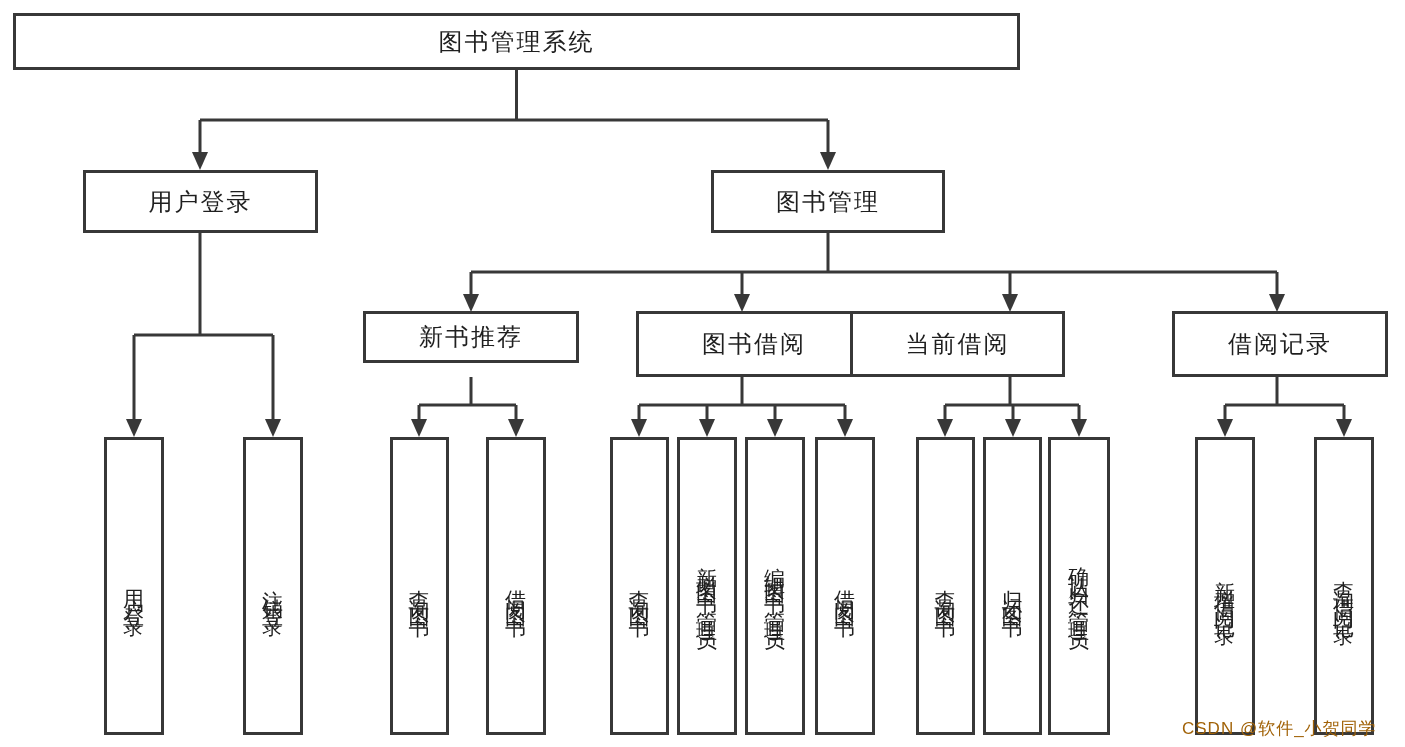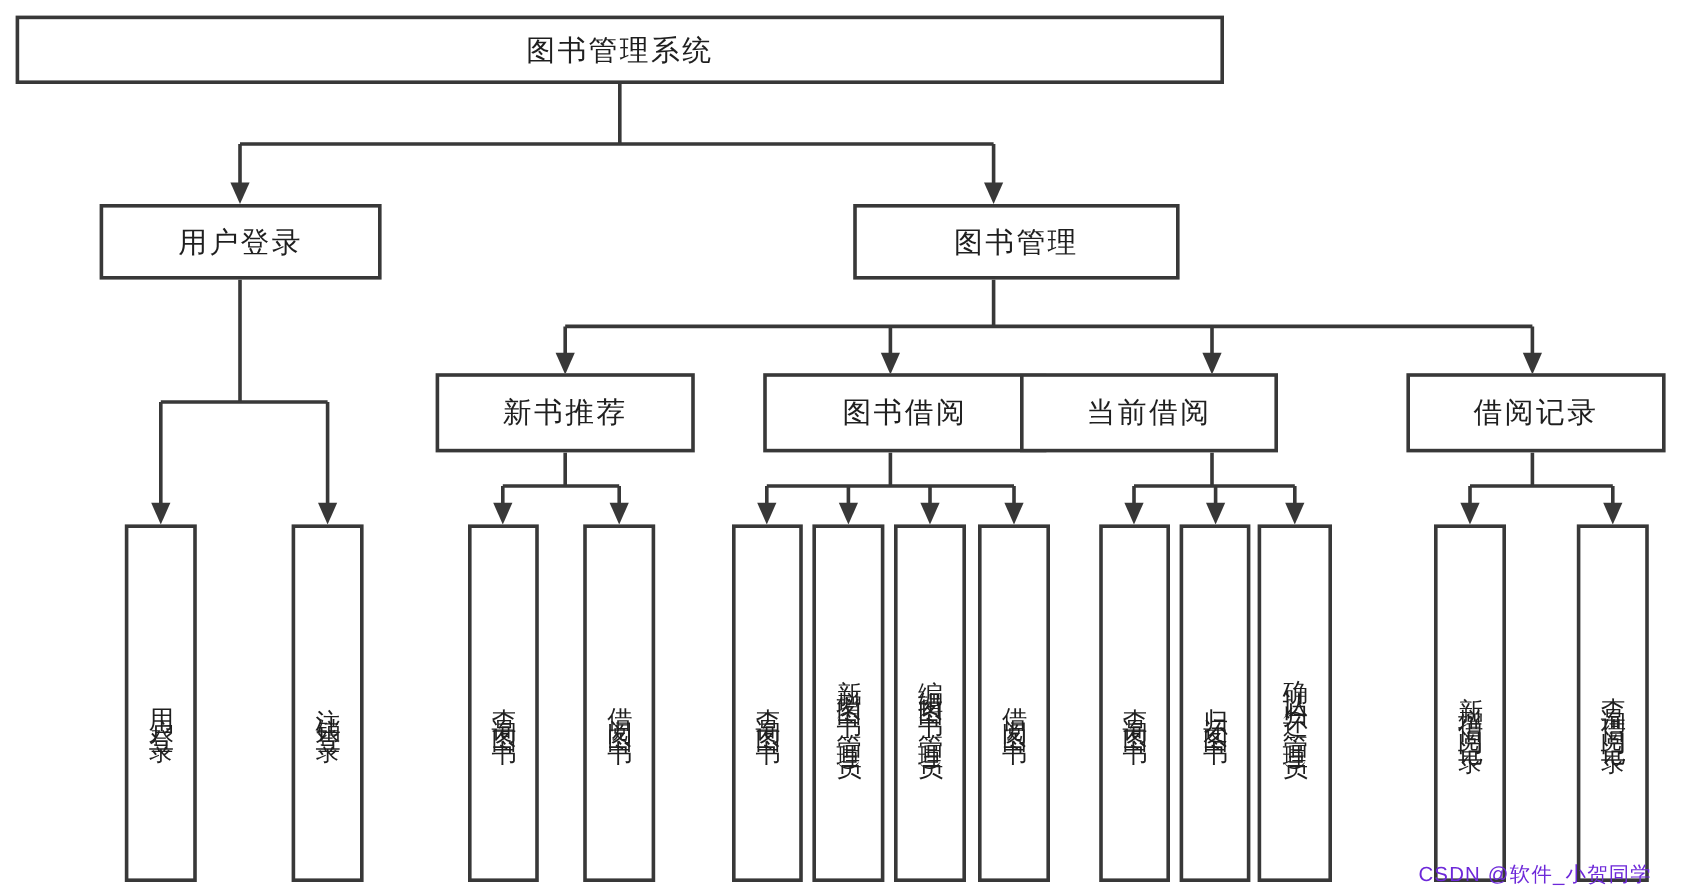--- a/index.html
+++ b/index.html
@@ -46,21 +46,21 @@
     padding-top: 9px;
     white-space: nowrap;
   }
   .watermark {
     position: absolute;
     left: 1182px;
     top: 717px;
     z-index: 3;
     font-size: 17px;
     letter-spacing: 1px;
-    color: #6d28d9;
+    color: #a16207;
     white-space: nowrap;
   }
 </style>
 </head>
 <body>
 
 <div class="canvas">
 
   <svg class="wires" width="1405" height="747" viewBox="0 0 1405 747" xmlns="http://www.w3.org/2000/svg">
     <path fill="none" stroke="#383838" stroke-width="3" d="
@@ -94,25 +94,25 @@
     </g>
   </svg>
 
   <div class="node hnode" style="left:13px; top:13px; width:1007px; height:57px;">
     <span>图书管理系统</span>
   </div>
 
   <div class="node hnode" style="left:83px; top:170px; width:235px; height:63px;">
     <span>用户登录</span>
   </div>
-  <div class="node hnode" style="left:711px; top:170px; width:272px; height:63px;align-items:center;">
+  <div class="node hnode" style="left:711px; top:170px; width:234px; height:63px;align-items:center;">
     <span>图书管理</span>
   </div>
 
-  <div class="node hnode" style="left:363px; top:311px; width:216px; height:66px;">
+  <div class="node hnode" style="left:363px; top:311px; width:216px; height:52px;">
     <span>新书推荐</span>
   </div>
   <div class="node hnode" style="left:636px; top:311px; width:236px; height:66px;">
     <span>图书借阅</span>
   </div>
   <div class="node hnode" style="left:850px; top:311px; width:215px; height:66px;">
     <span>当前借阅</span>
   </div>
   <div class="node hnode" style="left:1172px; top:311px; width:216px; height:66px;">
     <span>借阅记录</span>

